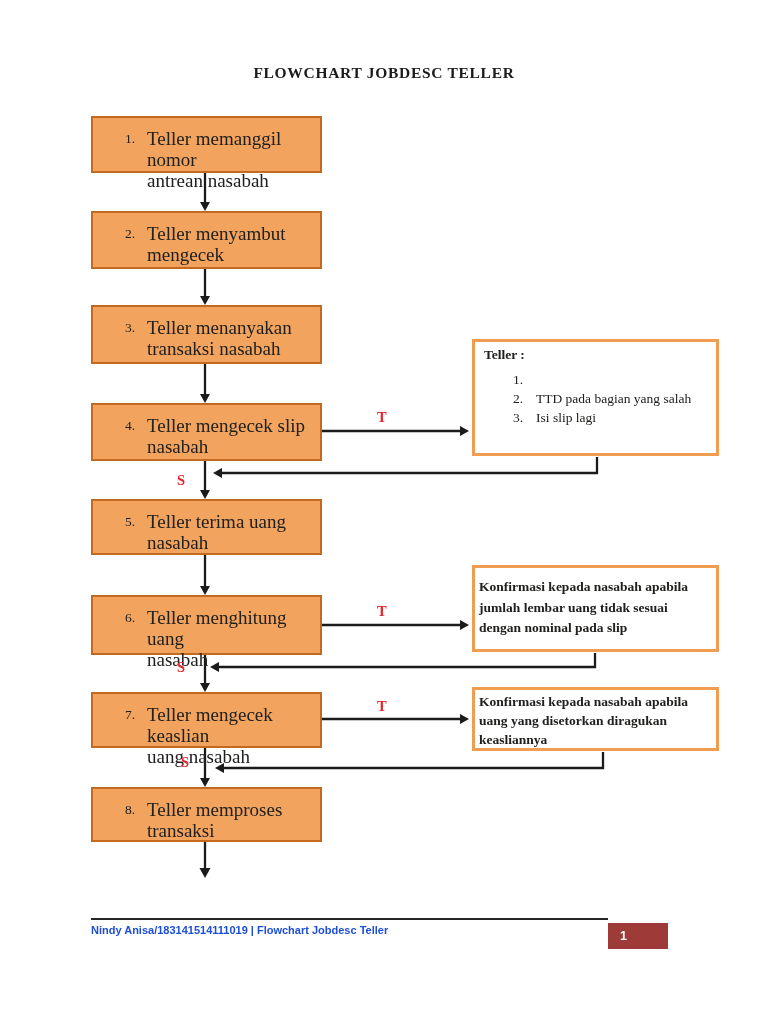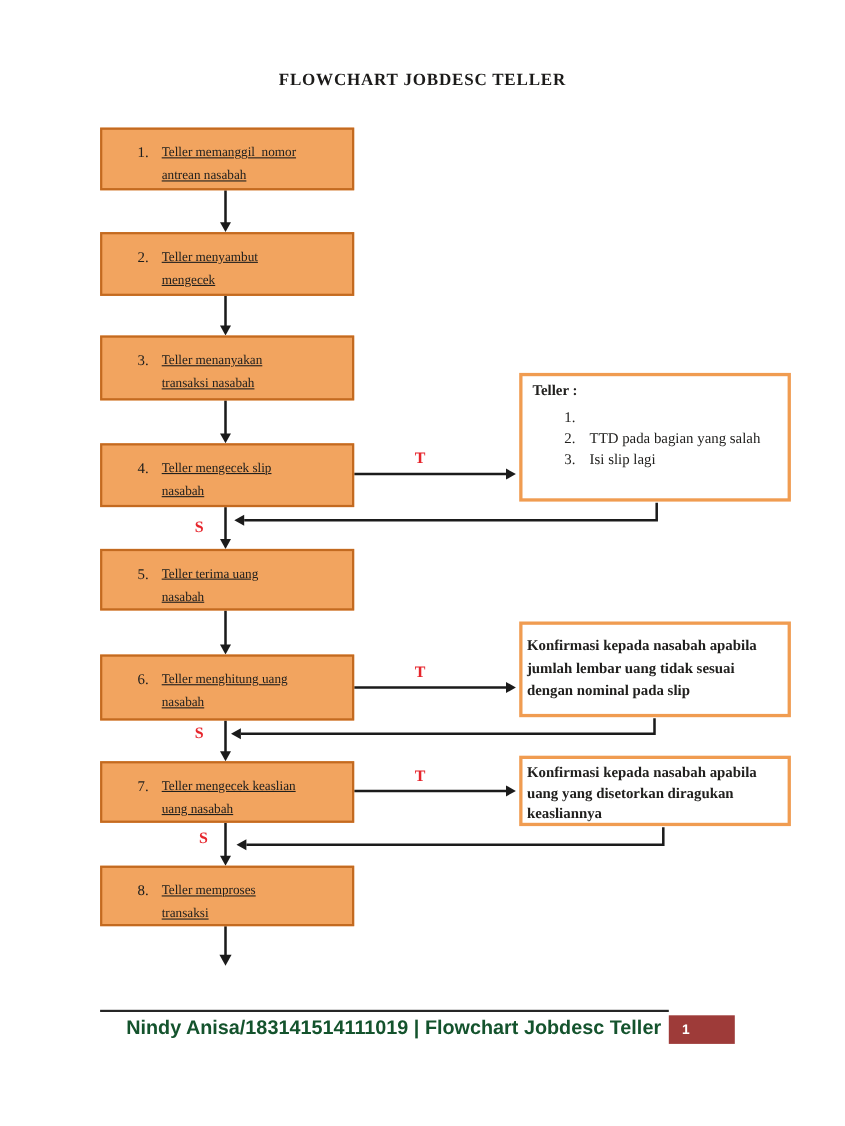--- a/index.html
+++ b/index.html
@@ -14,21 +14,21 @@
   
   .connectors { position:absolute; left:0; top:0; width:768px; height:1024px; }
 
   
   .flowbox {
     position:absolute; left:91px; width:231px; box-sizing:border-box;
     background:#F2A45F; border:2px solid #C36A20;
     display:flex; padding:10px 4px 0 32px; gap:7px;
   }
   .flowbox .num { flex:none; width:15px; font-size:13.5px; line-height:21px; }
-  .flowbox .step-text { font-size:12px; line-height:21px; white-space:pre-wrap;text-decoration:underline; }
+  .flowbox .step-text { font-size:19px; line-height:21px; white-space:pre-wrap; }
   .b1{top:116px;height:57px} .b2{top:211px;height:58px}
   .b3{top:305px;height:59px} .b4{top:403px;height:58px}
   .b5{top:499px;height:56px} .b6{top:595px;height:60px}
   .b7{top:692px;height:56px} .b8{top:787px;height:55px}
 
   
   .sidebox {
     position:absolute; left:472px; width:247px; box-sizing:border-box;
     background:#ffffff; border:3px solid #F09C51;
   }
@@ -49,22 +49,22 @@
   
   .branch {
     position:absolute; color:#E6242B; font-weight:bold; font-size:14.5px;
   }
   .t1{left:377px;top:409px} .t2{left:377px;top:603px} .t3{left:377px;top:698px}
   .s1{left:177px;top:472px} .s2{left:177px;top:659px} .s3{left:181px;top:754px}
 
   
   .footer-rule { position:absolute; left:91px; top:918px; width:517px; height:0; border-top:2px solid #262626; }
   .footer-text {
-    position:absolute; left:91px; top:924px; width:510px; text-align:right;
-    font-family:"Liberation Sans", sans-serif; font-weight:bold; font-size:18px; color:#14532d;
+    position:absolute; left:91px; top:924px; width:510px; 
+    font-family:"Liberation Sans", sans-serif; font-weight:bold; font-size:11px; color:#1d4ed8;
   }
   .page-badge {
     position:absolute; left:608px; top:923px; width:60px; height:26px; box-sizing:border-box;
     background:#9E3B39; color:#ffffff; font-family:"Liberation Sans", sans-serif;
     font-weight:bold; font-size:12.5px; line-height:26px; padding-left:12px;
   }
 </style>
 </head>
 <body>
 

